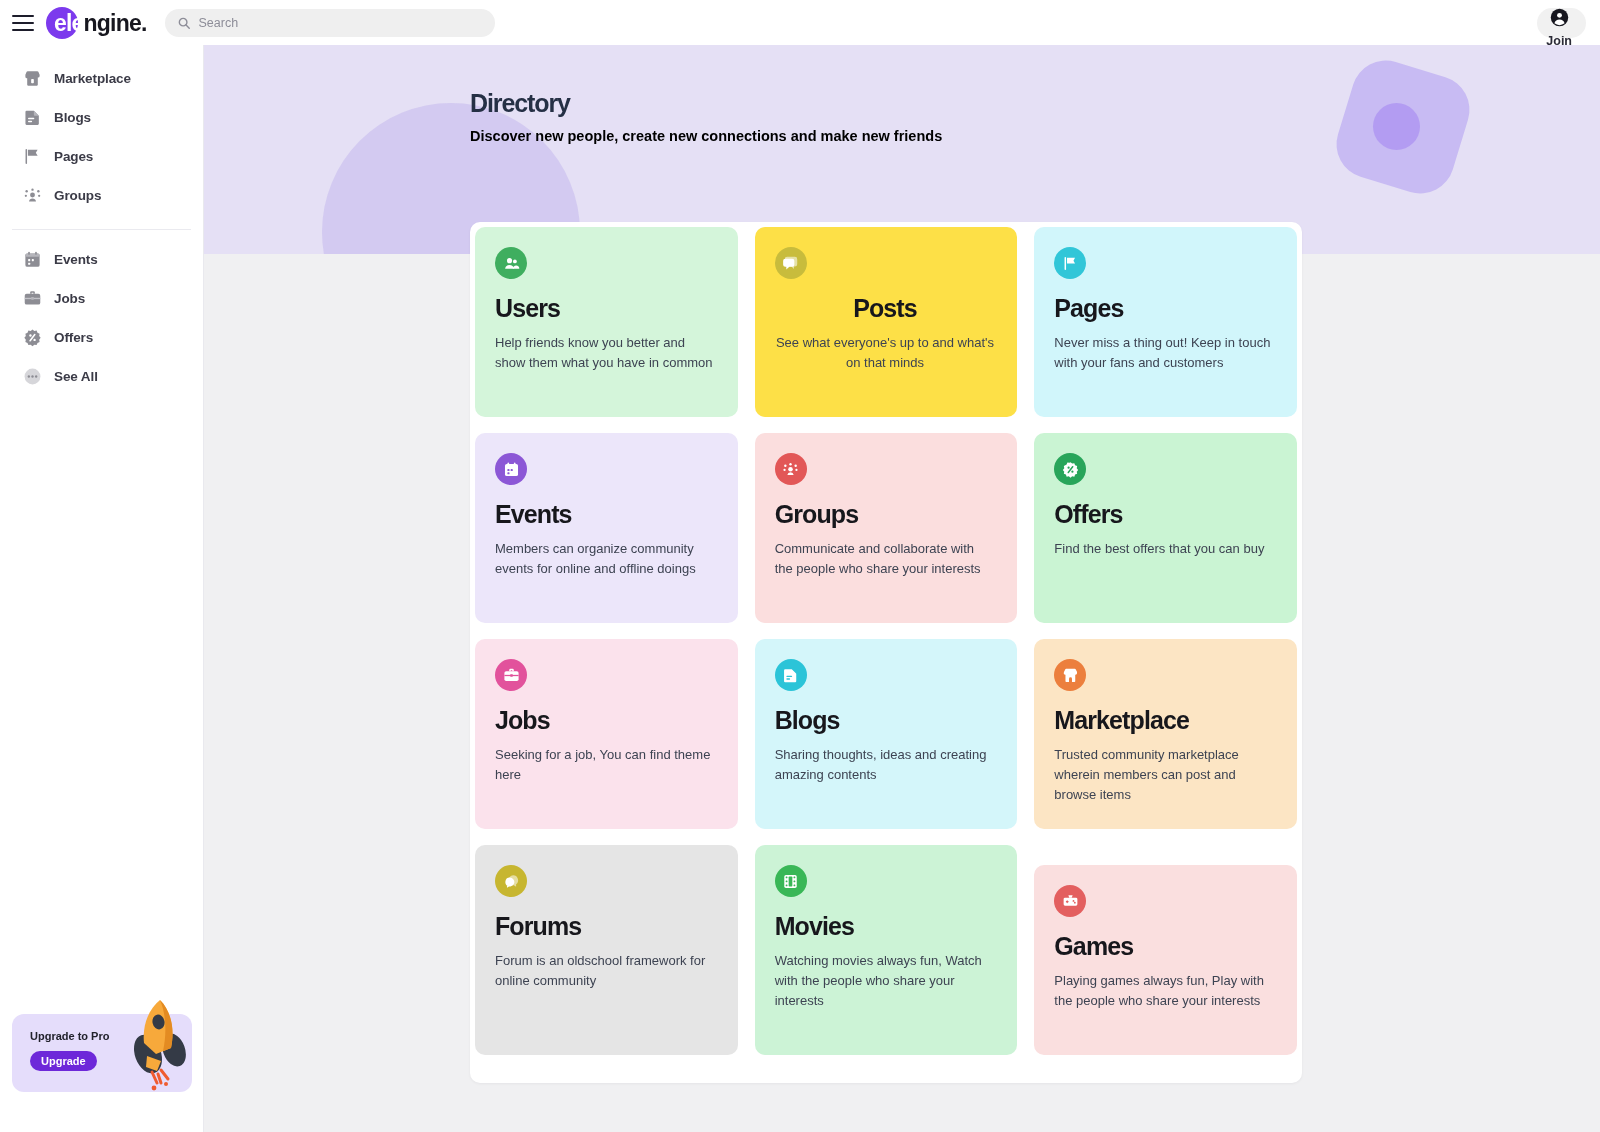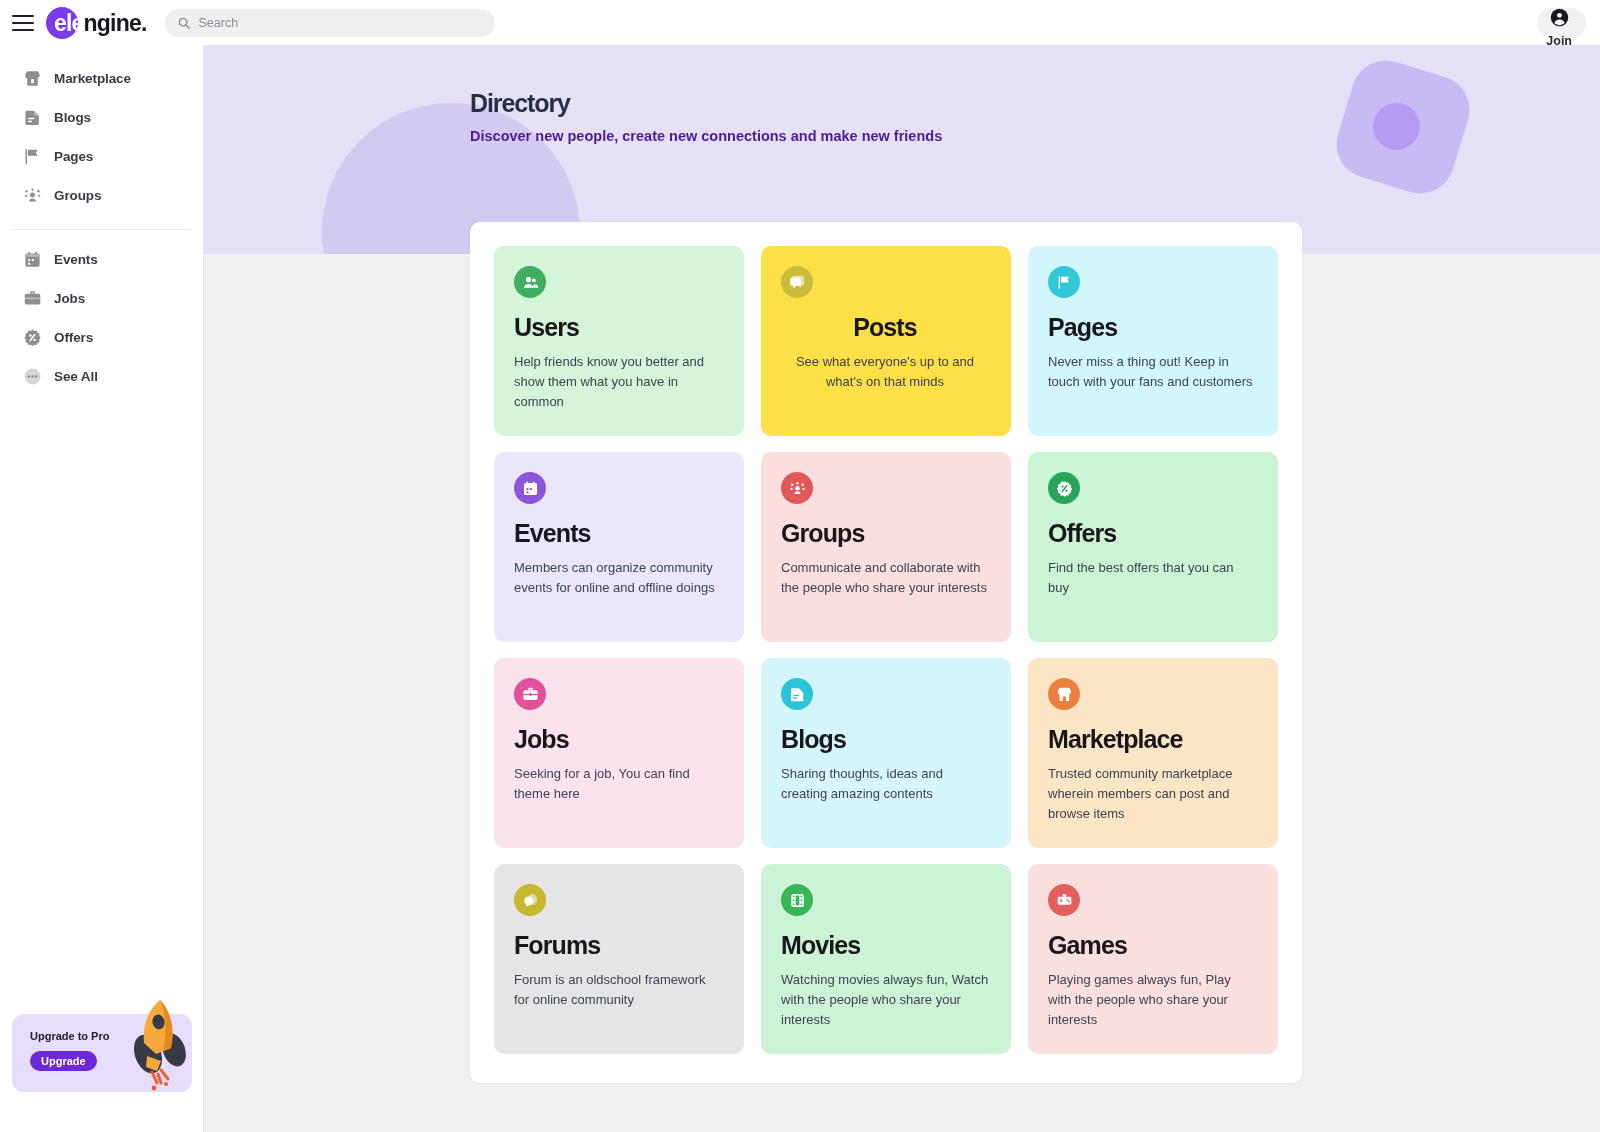--- a/index.html
+++ b/index.html
@@ -116,33 +116,33 @@
   .hero-dot {
     position: absolute; right: 180px; top: 58px;
     width: 47px; height: 47px; border-radius: 50%;
     background: #b39cf2;
   }
   .hero-inner { position: relative; z-index: 3; padding: 45px 0 0 266px; }
   .hero-title {
     font-size: 25px; font-weight: 700; color: #253045;
     letter-spacing: -1.1px; line-height: 1.05;
   }
-  .hero-sub { margin-top: 12px; font-size: 14.5px; font-weight: 600; color: #4c1d95; }
+  .hero-sub { margin-top: 12px; font-size: 14.5px; font-weight: 600; color: #000000; }
 
   
   .page-bg {
     position: absolute; top: 254px; left: 204px;
     width: 1396px; height: 878px; background: #f0f0f2;
   }
   .panel {
     position: absolute; top: 222px; left: 470px;
     width: 832px; height: 861px;
     background: #ffffff; border-radius: 10px;
     box-shadow: 0 1px 3px rgba(20,20,40,0.05);
-    padding: 24px;
+    padding: 5px;
     z-index: 10;
   }
   .grid {
     display: grid;
     grid-template-columns: repeat(3, 1fr);
     gap: 16px 17px;
   }
   .card {
     border-radius: 10px;
     padding: 20px 22px 22px 20px;
@@ -468,21 +468,21 @@
             <rect x="5.2" y="16.2" width="2.5" height="2.5" rx=".6" fill="#39b757"></rect>
             <rect x="16.3" y="4.9" width="2.5" height="2.5" rx=".6" fill="#39b757"></rect>
             <rect x="16.3" y="10.6" width="2.5" height="2.5" rx=".6" fill="#39b757"></rect>
             <rect x="16.3" y="16.2" width="2.5" height="2.5" rx=".6" fill="#39b757"></rect>
             <rect x="9.4" y="4.9" width="5.2" height="14" rx="1" fill="#39b757"></rect>
           </svg>
         </div>
         <div class="card-title">Movies</div>
         <div class="card-desc">Watching movies always fun, Watch with the people who share your interests</div>
       </div>
-      <div class="card" style="background: rgb(250, 223, 223);">
+      <div class="card" style="background: rgb(250, 223, 223); margin-top: 20px;">
         <div class="card-ico" style="background: rgb(227, 95, 95);">
           <svg width="17" height="17" viewBox="0 0 24 24" fill="#ffffff">
             <path d="M4.3 6.6h15.4a2 2 0 0 1 2 2v7.3a2 2 0 0 1-2 2H4.3a2 2 0 0 1-2-2V8.6a2 2 0 0 1 2-2z"></path>
             <path d="M9 3.2h6l-1.2 3.4h-3.6z"></path>
             <rect x="5.4" y="11.4" width="4" height="1.7" rx=".85" fill="#e35f5f"></rect>
             <rect x="6.5" y="10.3" width="1.7" height="4" rx=".85" fill="#e35f5f"></rect>
             <circle cx="16.2" cy="11.2" r="1.3" fill="#e35f5f"></circle>
             <circle cx="18.1" cy="13.6" r="1.3" fill="#e35f5f"></circle>
           </svg>
         </div>

